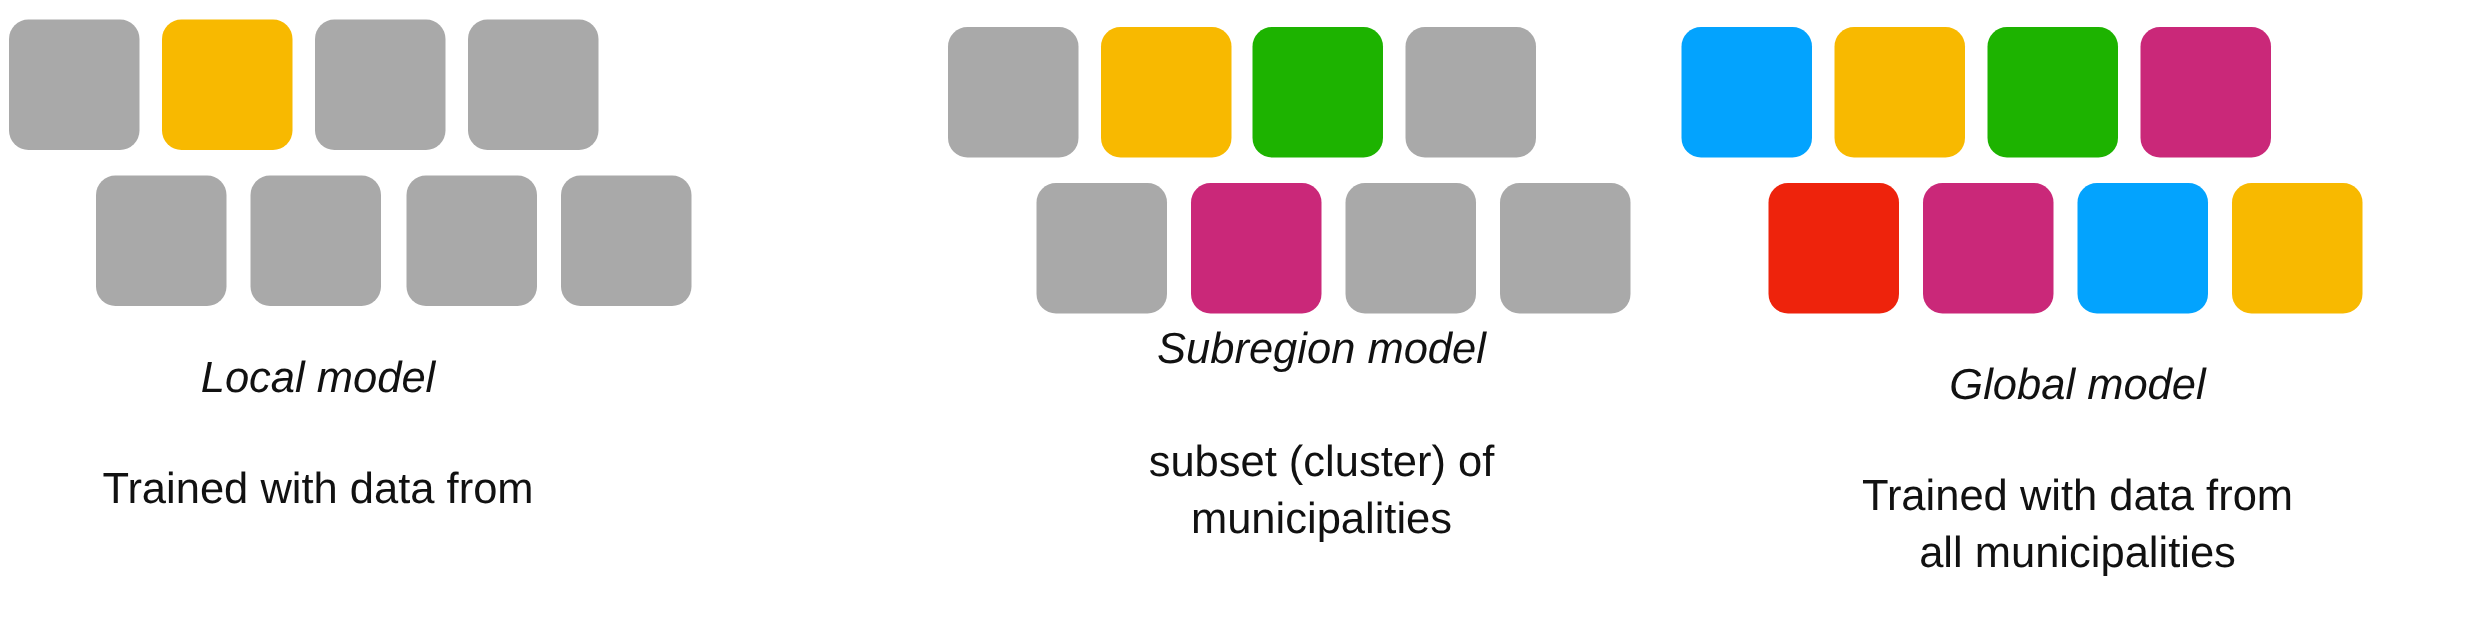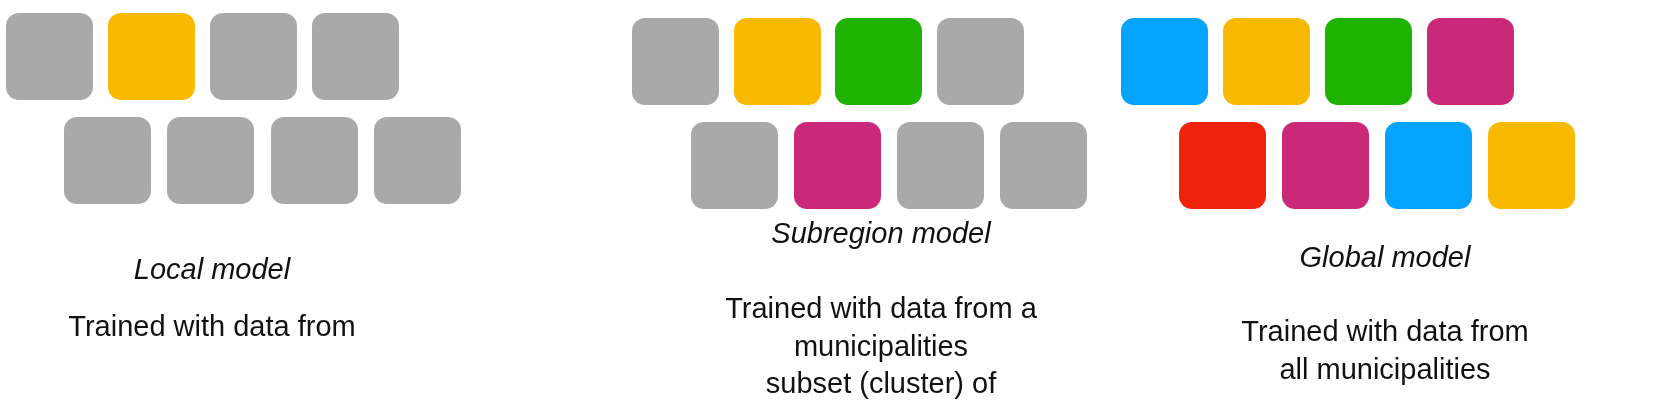--- a/index.html
+++ b/index.html
@@ -20,42 +20,41 @@
   <div>
     <div class="tile" style="left: 6px; top: 13px; background: rgb(169, 169, 169);"></div>
     <div class="tile" style="left: 108px; top: 13px; background: rgb(248, 185, 0);"></div>
     <div class="tile" style="left: 210px; top: 13px; background: rgb(169, 169, 169);"></div>
     <div class="tile" style="left: 312px; top: 13px; background: rgb(169, 169, 169);"></div>
     <div class="tile" style="left: 64px; top: 117px; background: rgb(169, 169, 169);"></div>
     <div class="tile" style="left: 167px; top: 117px; background: rgb(169, 169, 169);"></div>
     <div class="tile" style="left: 271px; top: 117px; background: rgb(169, 169, 169);"></div>
     <div class="tile" style="left: 374px; top: 117px; background: rgb(169, 169, 169);"></div>
   </div>
-  <div class="title" style="top:252px; left:0; width:424px;font-style:italic;">Local model</div>
+  <div class="title" style="top:235px; left:0; width:424px;font-style:italic;">Local model</div>
   <div class="desc" style="top:308px; left:0; width:424px;">
     <span>Trained with data from</span>
   </div>
 </div>
 
 <div class="panel" style="left:584px; width:520px;">
   <div>
     <div class="tile" style="left: 48px; top: 18px; background: rgb(169, 169, 169);"></div>
     <div class="tile" style="left: 150px; top: 18px; background: rgb(248, 185, 0);"></div>
     <div class="tile" style="left: 251px; top: 18px; background: rgb(29, 179, 0);"></div>
     <div class="tile" style="left: 353px; top: 18px; background: rgb(169, 169, 169);"></div>
     <div class="tile" style="left: 107px; top: 122px; background: rgb(169, 169, 169);"></div>
     <div class="tile" style="left: 210px; top: 122px; background: rgb(202, 40, 121);"></div>
     <div class="tile" style="left: 313px; top: 122px; background: rgb(169, 169, 169);"></div>
     <div class="tile" style="left: 416px; top: 122px; background: rgb(169, 169, 169);"></div>
   </div>
   <div class="title" style="top:216px; left:0; width:594px;">Subregion model</div>
   <div class="desc" style="top:290px; left:0; width:594px;">
-    <span>Trained with data from a</span>
+    <span>subset (cluster) of</span>
     <span>municipalities</span>
-    <span>subset (cluster) of</span>
   </div>
 </div>
 
 <div class="panel" style="left:1042px; width:558px;">
   <div>
     <div class="tile" style="left: 79px; top: 18px; background: rgb(3, 163, 254);"></div>
     <div class="tile" style="left: 181px; top: 18px; background: rgb(248, 185, 0);"></div>
     <div class="tile" style="left: 283px; top: 18px; background: rgb(29, 179, 0);"></div>
     <div class="tile" style="left: 385px; top: 18px; background: rgb(202, 40, 121);"></div>
     <div class="tile" style="left: 137px; top: 122px; background: rgb(238, 35, 12);"></div>

